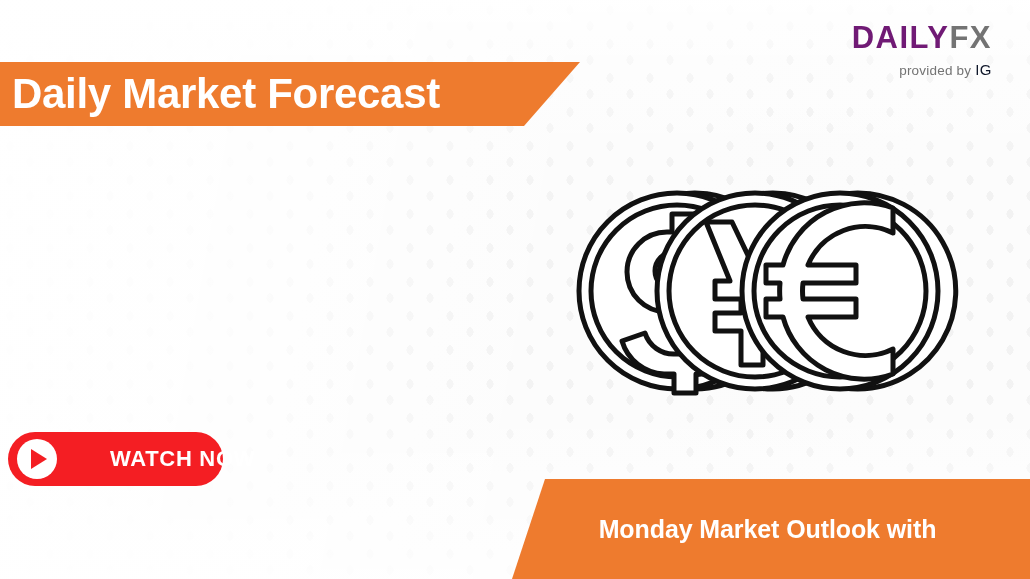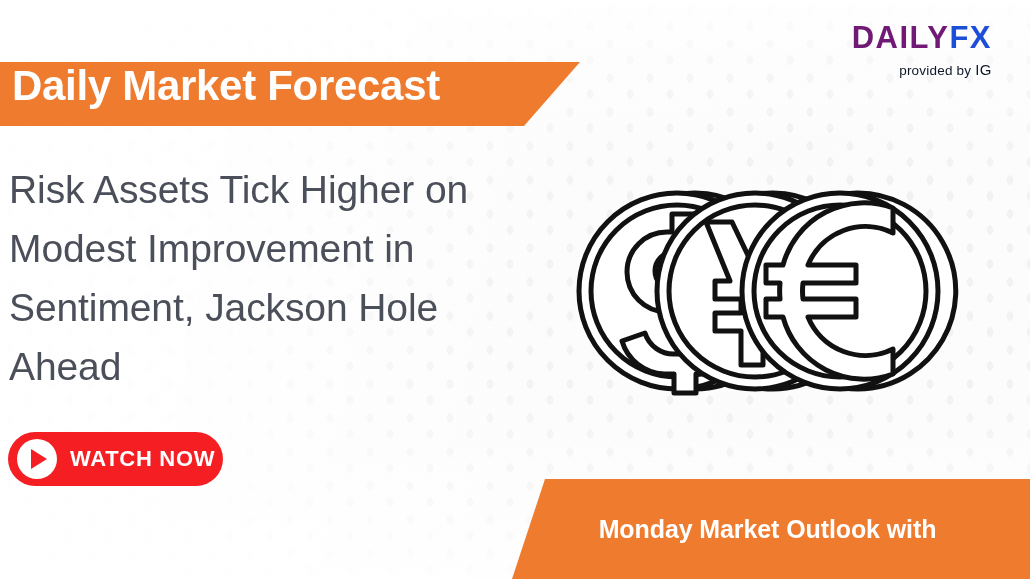--- a/index.html
+++ b/index.html
@@ -46,38 +46,38 @@
     text-align:right;
     line-height:1;
   }
   .logo-main {
     font-size:31px;
     font-weight:bold;
     letter-spacing:1.5px;
     white-space:nowrap;
   }
   .logo-daily { color:#701a75; }
-  .logo-fx    { color:#1d4ed8; }
+  .logo-fx    { color:#737373; }
   .logo-sub {
     margin-top:9px;
     font-size:13.5px;
     letter-spacing:0.2px;
     white-space:nowrap;
   }
-  .logo-provided { color:#0f172a; font-weight:normal; }
+  .logo-provided { color:#737373; font-weight:normal; }
   .logo-ig { color:#0f172a; font-weight:normal; font-size:15px; letter-spacing:0.5px; }
 
   
   .top-banner {
     position:absolute;
     left:0; top:62px;
     width:580px; height:64px;
     background:#ee7b2e;
     clip-path:polygon(0 0, 580px 0, 524px 64px, 0 64px);
-    display:flex; align-items:flex-start;
+    display:flex; align-items:center;
   }
   .top-banner-title {
     color:#ffffff;
     font-size:42px;
     font-weight:bold;
     letter-spacing:-0.3px;
     padding-left:12px;
     white-space:nowrap;
   }
 
@@ -95,20 +95,21 @@
 
   
   .watch-btn {
     position:absolute;
     left:8px; top:432px;
     width:215px; height:54px;
     background:#f41e23;
     border-radius:27px;
     display:flex; align-items:center;
     cursor:pointer;
+    gap:40px;
   }
   .play-circle {
     width:40px; height:40px;
     margin-left:9px;
     border-radius:50%;
     background:#ffffff;
     display:flex; align-items:center; justify-content:center;
     flex:0 0 auto;
   }
   .play-tri {
@@ -216,21 +217,20 @@
     <div class="logo-sub">
       <span class="logo-provided">provided by</span>
       <span class="logo-ig">IG</span>
     </div>
   </div>
 
   <div class="top-banner">
     <div class="top-banner-title">Daily Market Forecast</div>
   </div>
 
-  <div class="headline">Risk Assets Tick Higher on Modest Improvement in Sentiment, Jackson Hole Ahead</div>
 
   <div class="watch-btn">
     <div class="play-circle">
       <div class="play-tri"></div>
     </div>
     <div class="watch-label">WATCH NOW</div>
   </div>
 
 
   <div class="bottom-banner">

